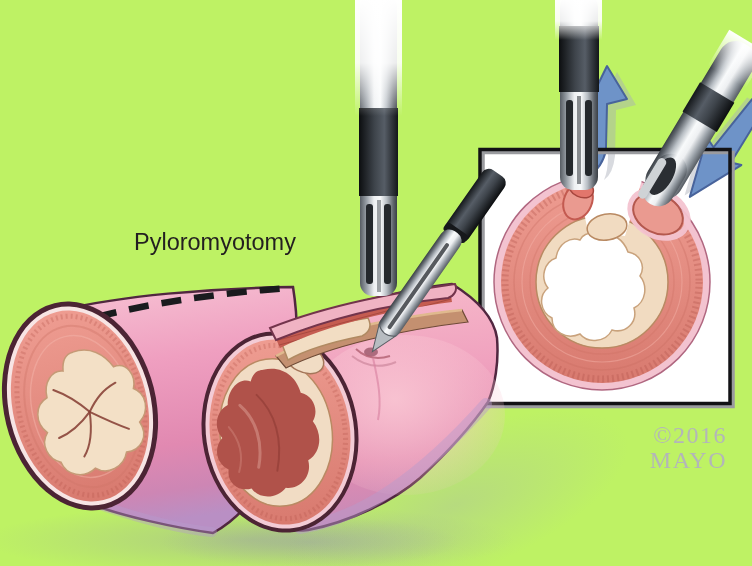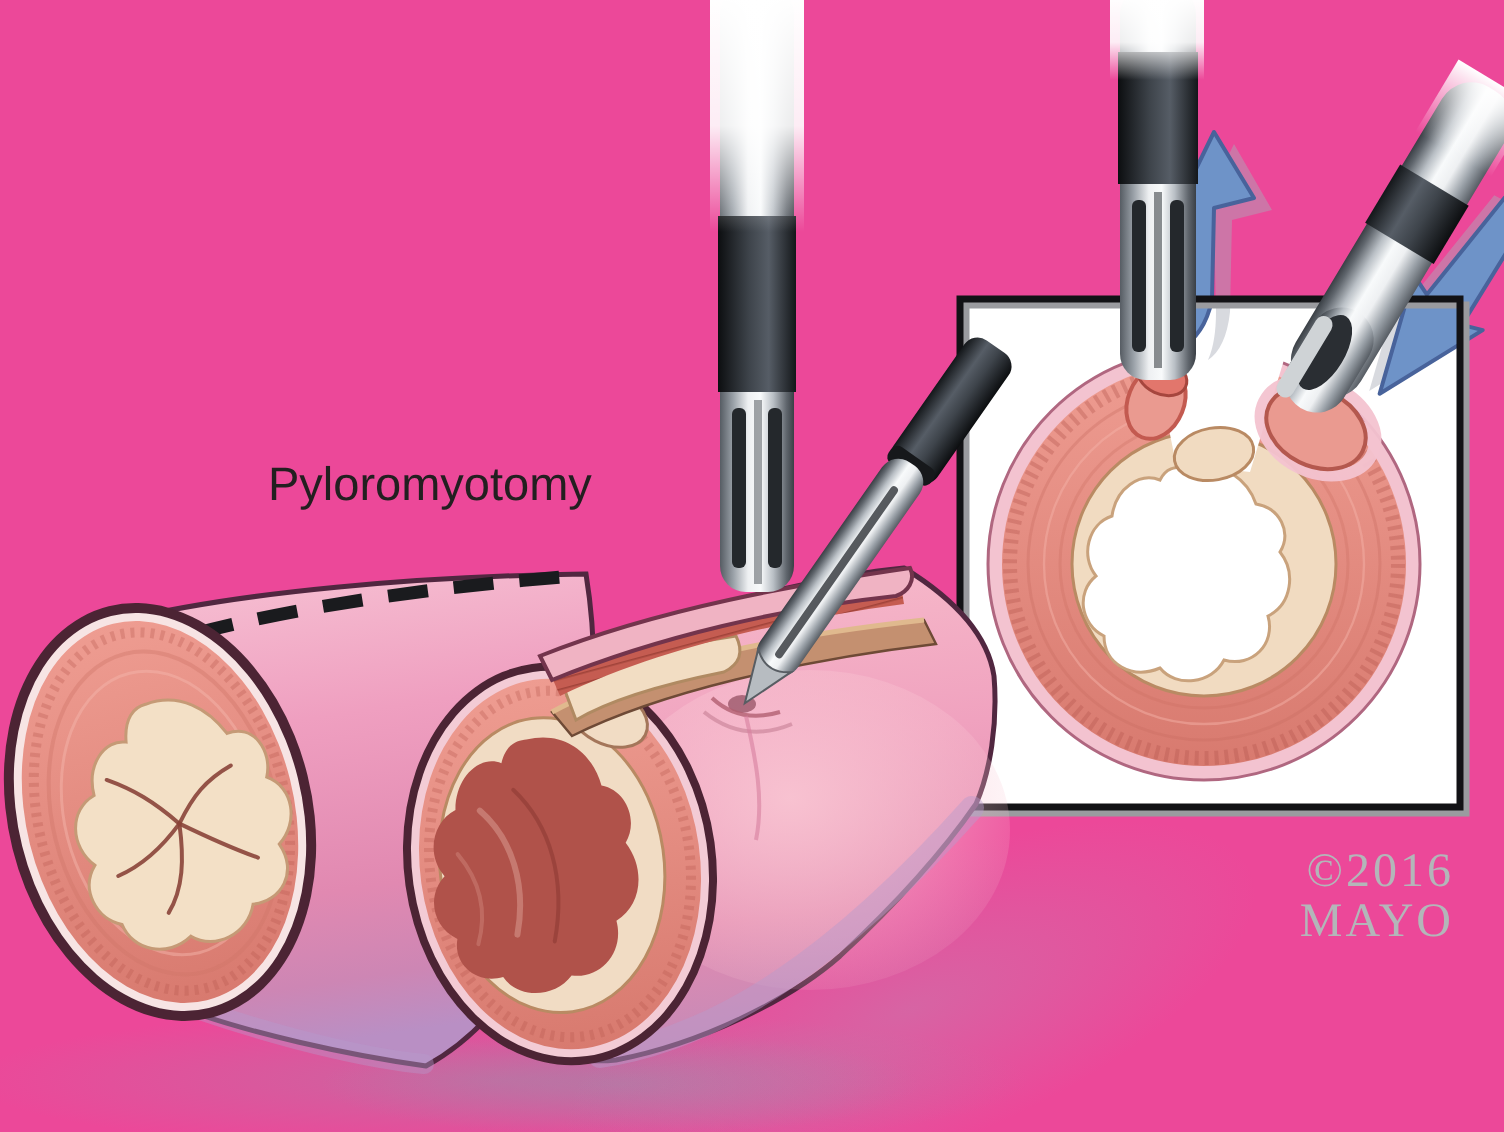--- a/index.html
+++ b/index.html
@@ -1,16 +1,16 @@
 <!DOCTYPE html>
 <html><head>
 <meta charset="utf-8">
 <style>
   html,body{margin:0;padding:0;background:#ffffff;}
-  #stage{position:relative;width:752px;height:566px;background:#ec4899;overflow:hidden;
+  #stage{position:relative;width:752px;height:566px;background:#bef264;overflow:hidden;
          font-family:"Liberation Sans",sans-serif;}
   #stage svg{position:absolute;left:0;top:0;}
   .fig-label{font-family:"Liberation Sans",sans-serif;font-size:23.5px;font-weight:500;}
   .mayo-mark{font-family:"Liberation Serif",serif;font-size:24px;letter-spacing:1.5px;}
 </style>
 </head>
 <body>
 
 <div id="stage">
 <svg width="752" height="566" viewBox="0 0 752 566">

